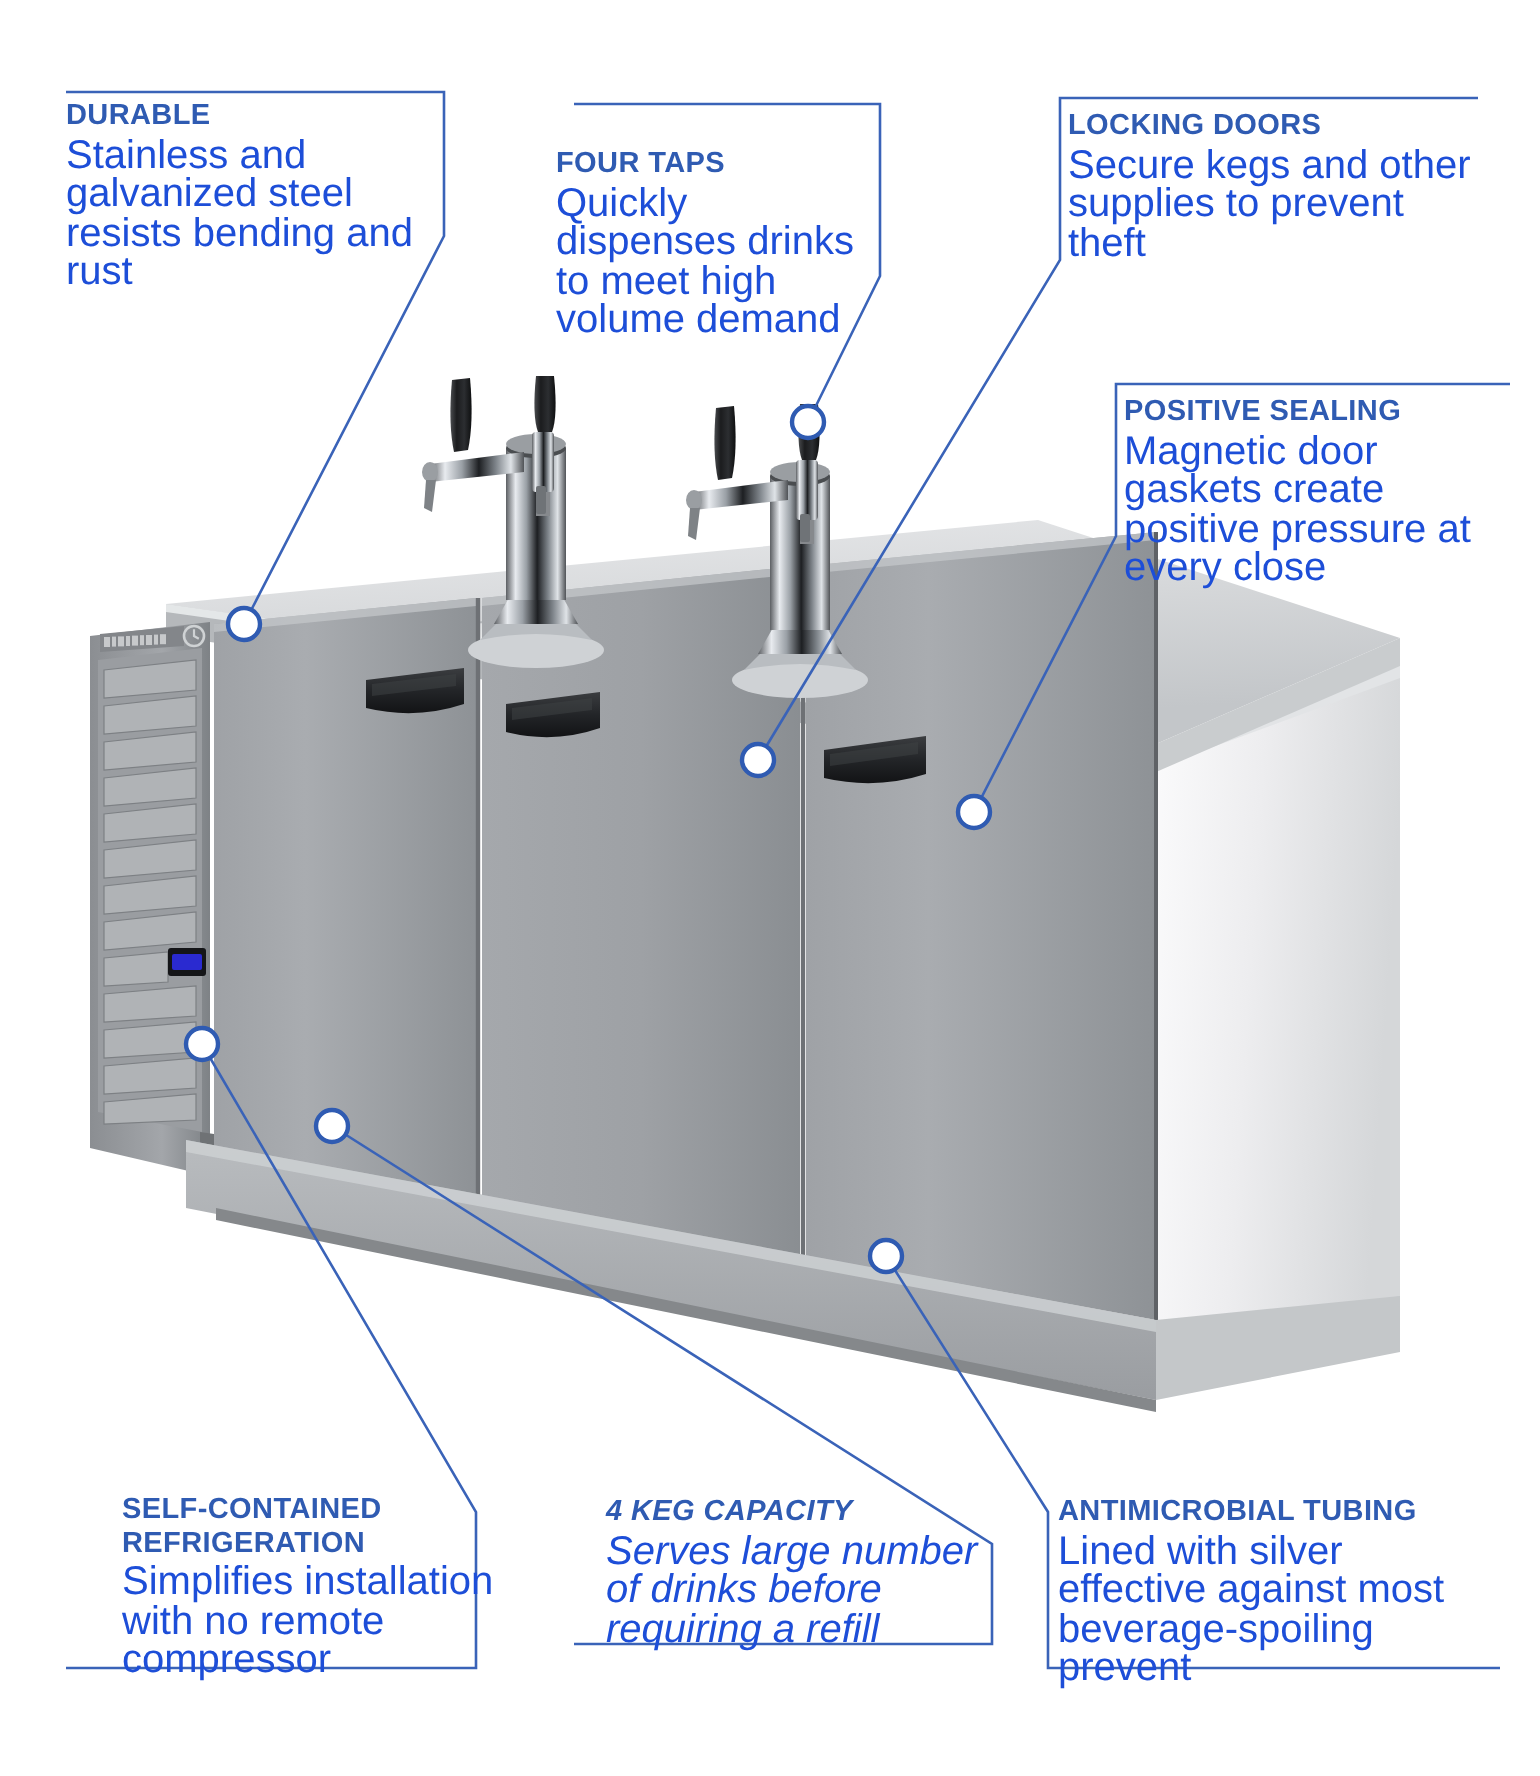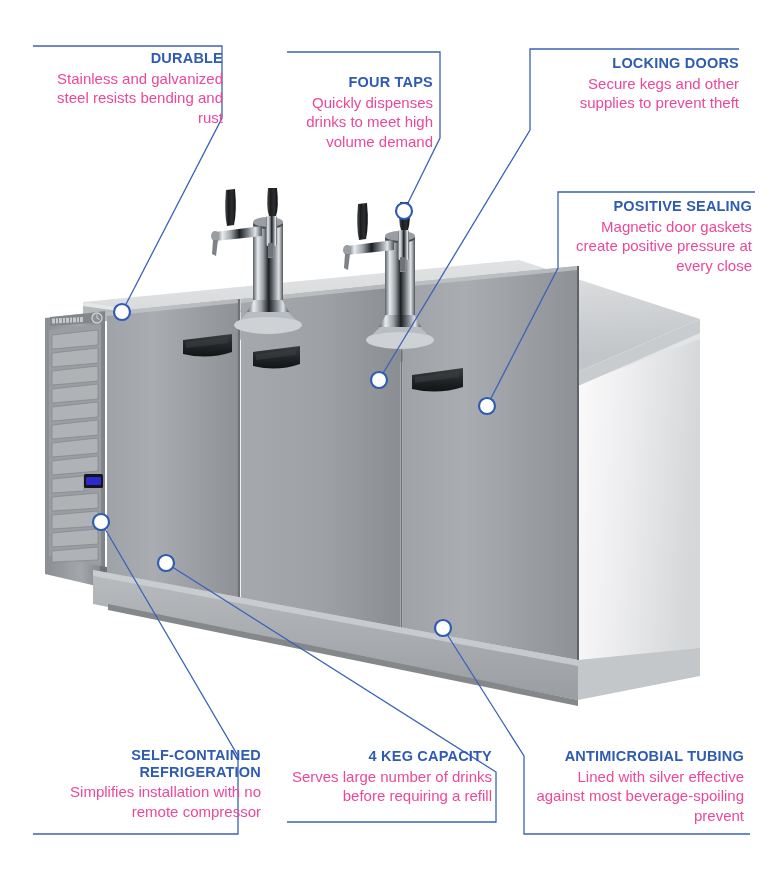--- a/index.html
+++ b/index.html
@@ -1,38 +1,38 @@
 <!DOCTYPE html>
 <html><head>
 <meta charset="utf-8">
 <style>
   html,body{margin:0;padding:0;background:#ffffff;}
   body{width:770px;height:888px;position:relative;overflow:hidden;
        font-family:"Liberation Sans",sans-serif;-webkit-font-smoothing:antialiased;}
 
-  #stage{position:absolute;inset:0;width:612px;height:888px;text-align:right;}
+  #stage{position:absolute;inset:0;width:612px;height:888px;}
 
   
   #product{position:absolute;left:0;top:0;width:770px;height:888px;}
 
   
   #leaders{position:absolute;left:0;top:0;width:770px;height:888px;pointer-events:none;}
 
   
   .callout{position:absolute;}
   .callout .ttl{color:#2f5bb2;font-weight:bold;font-size:14.5px;letter-spacing:.2px;
        line-height:16.5px;margin:0 0 2px 0;text-transform:uppercase;}
-  .callout .bdy{color:#ec4899;font-size:15px;line-height:19.5px;margin:0;}
+  .callout .bdy{color:#1d4ed8;font-size:20px;line-height:19.5px;margin:0;}
 
   .c-durable{left:33px;top:50px;width:190px;}
   .c-taps{left:278px;top:58px;width:155px;margin-top:16px;}
   .c-lock{left:534px;top:55px;width:205px;}
   .c-seal{left:562px;top:198px;width:190px;}
   .c-self{left:33px;top:747px;width:200px;margin-left:28px;}
-  .c-keg{left:287px;top:748px;width:205px;}
+  .c-keg{left:303px;top:748px;width:205px;font-style:italic;}
   .c-anti{left:529px;top:748px;width:215px;}
 </style>
 </head>
 <body>
 
 <div id="stage">
 
   <svg id="product" viewBox="0 0 770 888">
     <defs>
       <linearGradient id="topG" x1="0" y1="0" x2="0.35" y2="1">

